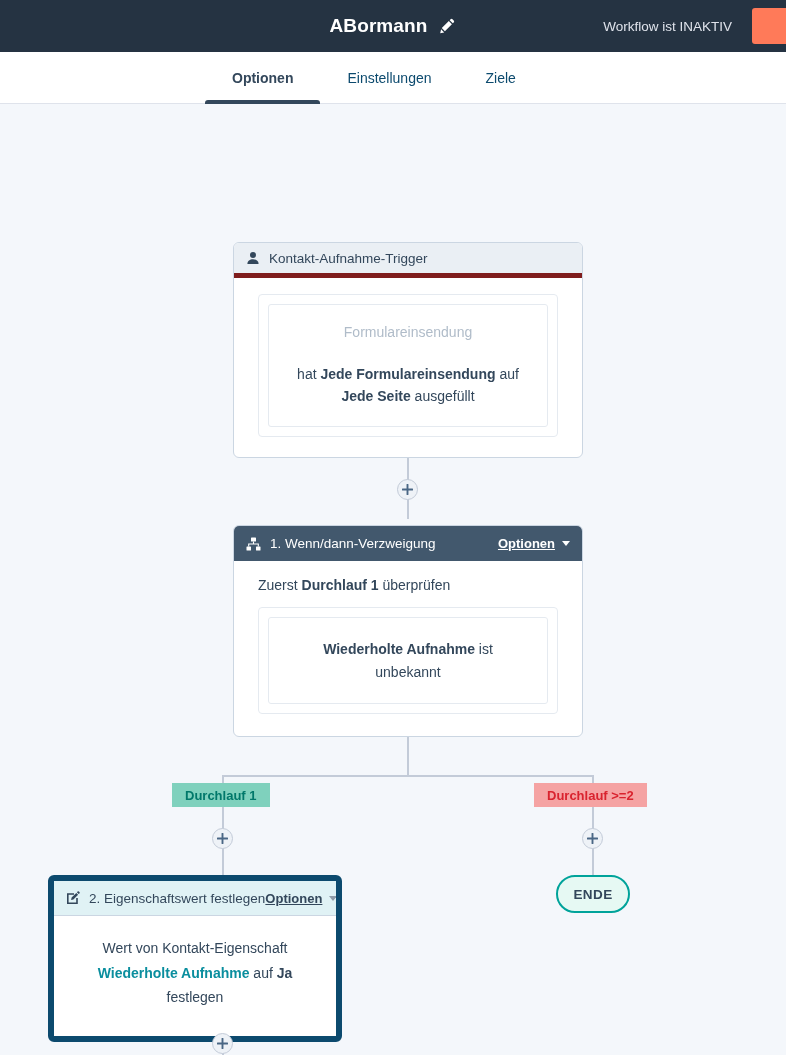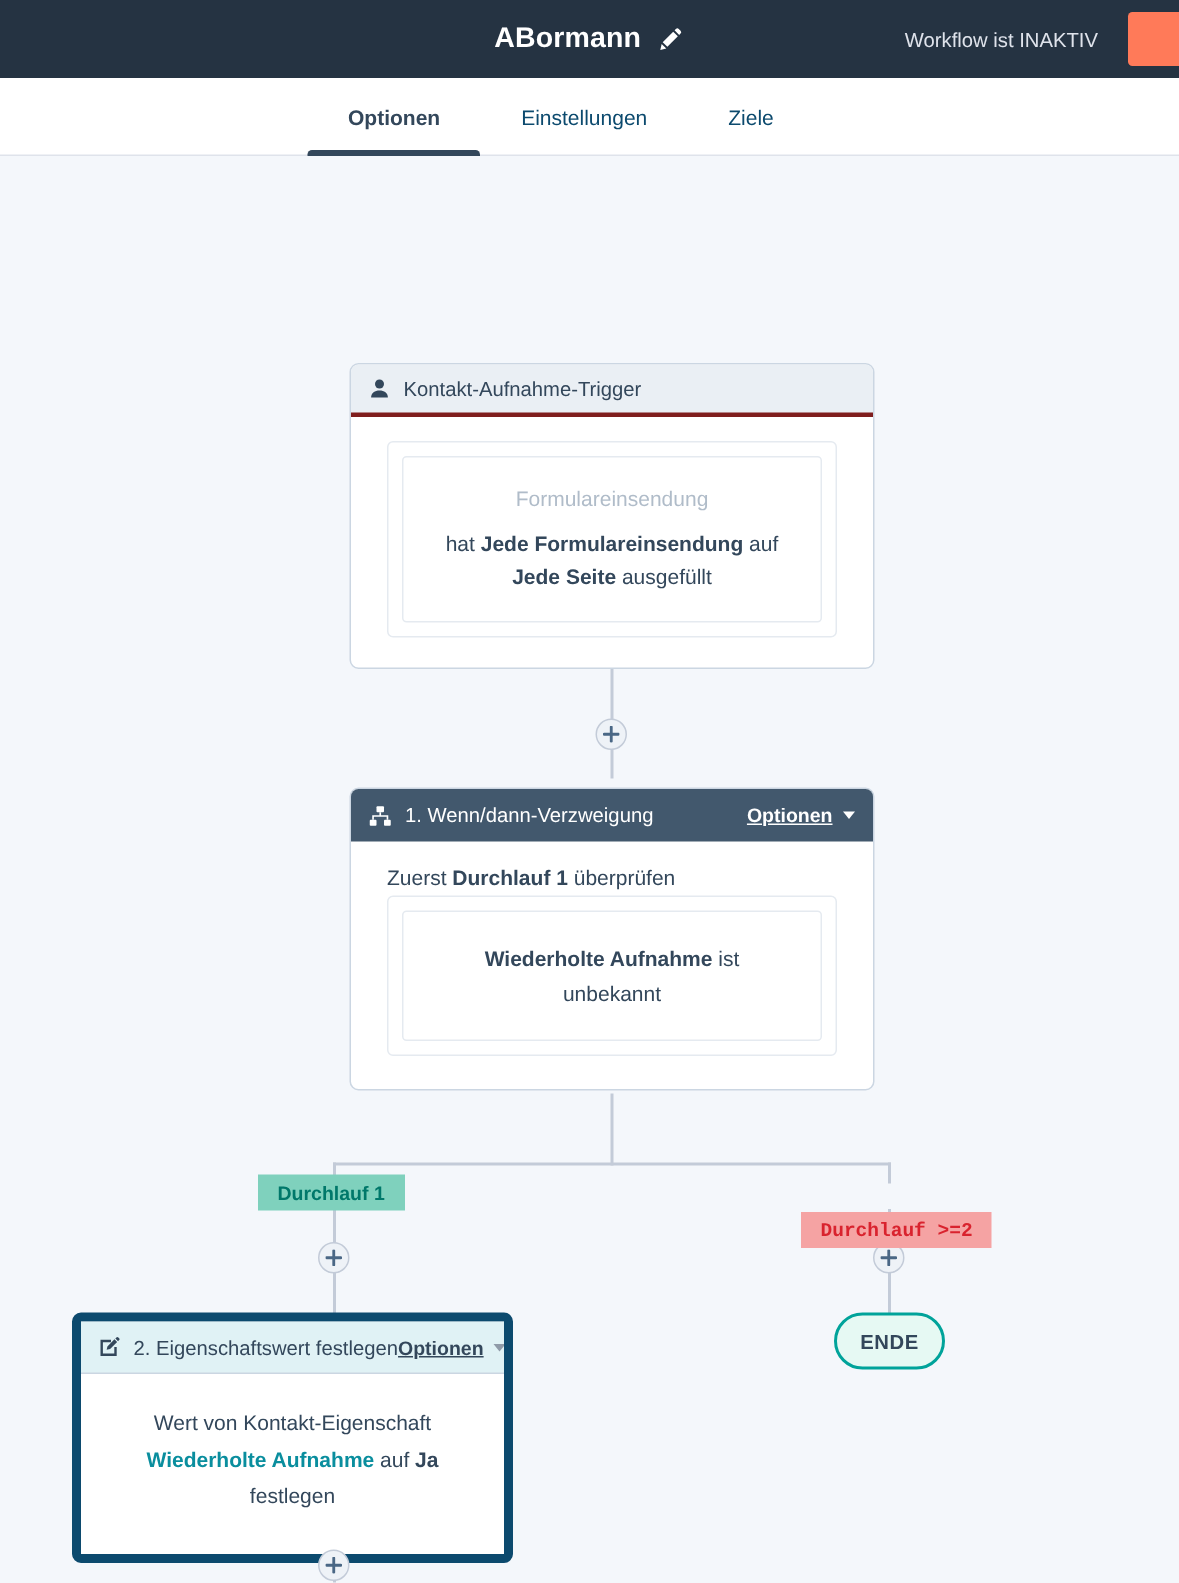--- a/index.html
+++ b/index.html
@@ -178,59 +178,59 @@
 
   
   #card-trigger {
     left: 233px; top: 138px;
     width: 350px;
     border: 1px solid #cbd6e2;
   }
   #card-trigger .card-header {
     background: #eaeff4;
     color: #33475b;
-    border-bottom: 3px solid #7f1d1d;
+    border-bottom: 5px solid #7f1d1d;
   }
   .outer-box {
     border: 1px solid #e5eaf0;
     border-radius: 4px;
     padding: 9px;
   }
   .inner-box {
     border: 1px solid #e5eaf0;
     border-radius: 3px;
     padding: 16px 14px 18px;
     text-align: center;
     font-size: 14px;
     color: #33475b;
     line-height: 1.62;
   }
   .muted-title {
     color: #b0bcc9;
     font-size: 14px;
-    margin-bottom: 7px;
+    margin-bottom: 19px;
   }
   .inner-box b { font-weight: bold; }
 
   
   #card-branch {
     left: 233px; top: 421px;
     width: 350px;
     border: 1px solid #cbd6e2;
   }
   #card-branch .card-header {
     background: #42586d;
     color: #ffffff;
   }
   #card-branch .hdr-opts { color: #ffffff; }
   #card-branch .card-body { padding: 16px 24px 22px; }
   .branch-lead {
     font-size: 14px;
     color: #33475b;
-    margin-bottom: 4px;
+    margin-bottom: 14px;
   }
   .branch-lead b { font-weight: bold; }
 
   
   #card-action {
     left: 48px; top: 771px;
     width: 294px;
     border: 6px solid #0c4a6e;
   }
   #card-action .card-header {
@@ -387,21 +387,21 @@
       <div class="branch-lead"><span>Zuerst </span><b>Durchlauf 1</b><span> überprüfen</span></div>
       <div class="outer-box">
         <div class="inner-box" style="padding:20px 22px;text-align:center;">
           <b>Wiederholte Aufnahme</b><span> ist unbekannt</span>
         </div>
       </div>
     </div>
   </div>
 
   <div class="branch-label pass" style="left:172px; top:679px;">Durchlauf 1</div>
-  <div class="branch-label fail" style="left:534px; top:704px;font-family:Liberation Mono, monospace;">Durchlauf &gt;=2</div>
+  <div class="branch-label fail" style="left:534px; top:679px;">Durchlauf &gt;=2</div>
 
   <div class="card" id="card-action">
     <div class="card-header">
       <span class="hdr-icon">
         <svg width="14" height="14" viewBox="0 0 14 14">
           <path d="M1 2.2h7v1.6H2.6v7.6h7.6V7h1.6v6H1z" fill="#33475b"></path>
           <path d="M13.4 1.1 12.9.6a.9.9 0 0 0-1.3 0l-.7.7 1.8 1.8.7-.7a.9.9 0 0 0 0-1.3zM10.3 1.9 5.6 6.6l-.5 2.3 2.3-.5 4.7-4.7z" fill="#33475b"></path>
         </svg>
       </span>
       <span class="hdr-title">2. Eigenschaftswert festlegen</span>

